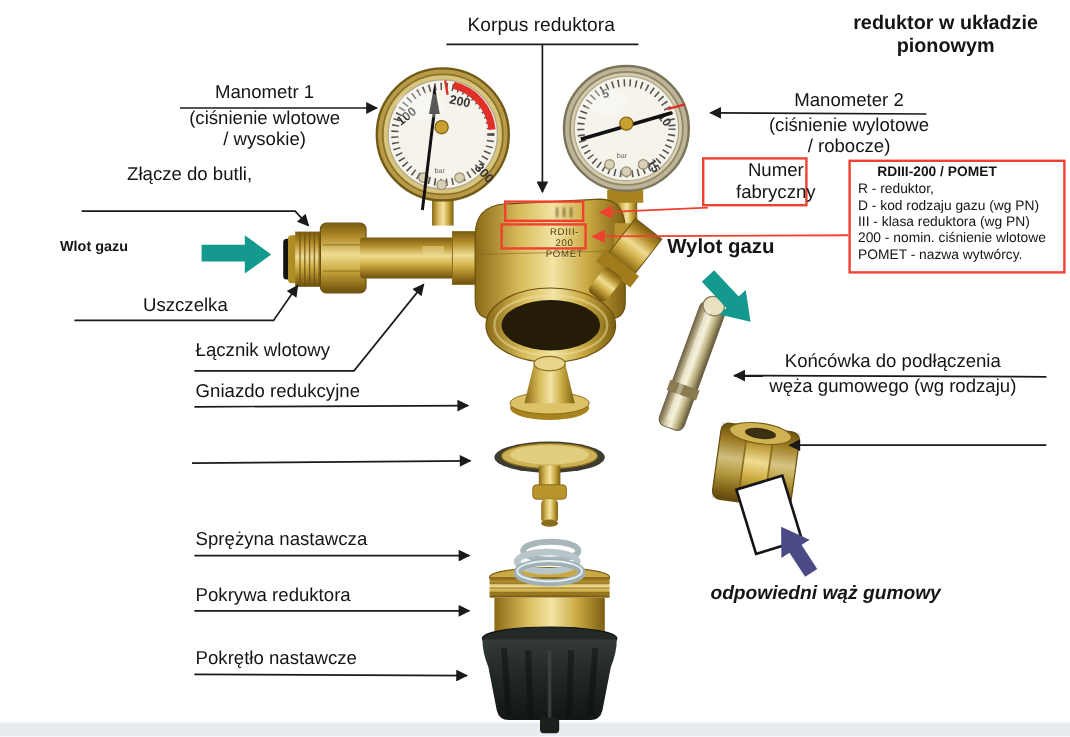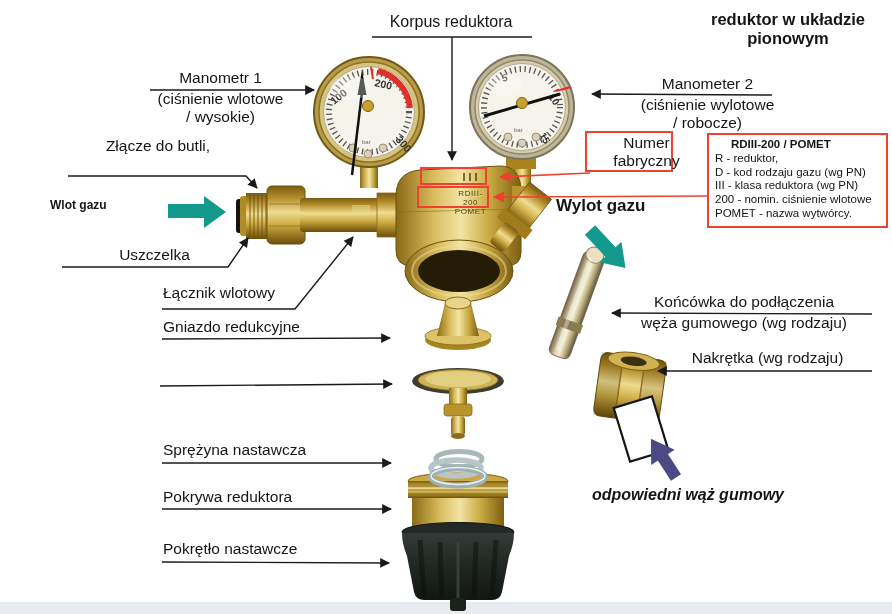--- a/index.html
+++ b/index.html
@@ -272,21 +272,20 @@
   <div class="lbl left" style="left:163px;top:488px;">Pokrywa reduktora</div>
   <div class="lbl left" style="left:163px;top:540px;">Pokrętło nastawcze</div>
 
   <div class="lbl bold" style="left:556px;top:197px;font-size:17px;">Wylot gazu</div>
 
   <div class="lbl" style="left:608px;top:293px;width:272px;">
     <div>Końcówka do podłączenia</div>
     <div style="margin-top:3px">węża gumowego (wg rodzaju)</div>
   </div>
 
-  <div class="lbl" style="left:660px;top:349px;width:215px;">Nakrętka (wg rodzaju)</div>
 
   <div class="lbl bold" style="left:592px;top:486px;font-size:16px;font-style:italic;">odpowiedni wąż gumowy</div>
 
   <div class="redbox" id="numer-box">
     <div>Numer</div>
     <div>fabryczny</div>
   </div>
 
   <div class="redbox" id="znak-box">
     <div class="model">RDIII-200 / POMET</div>

